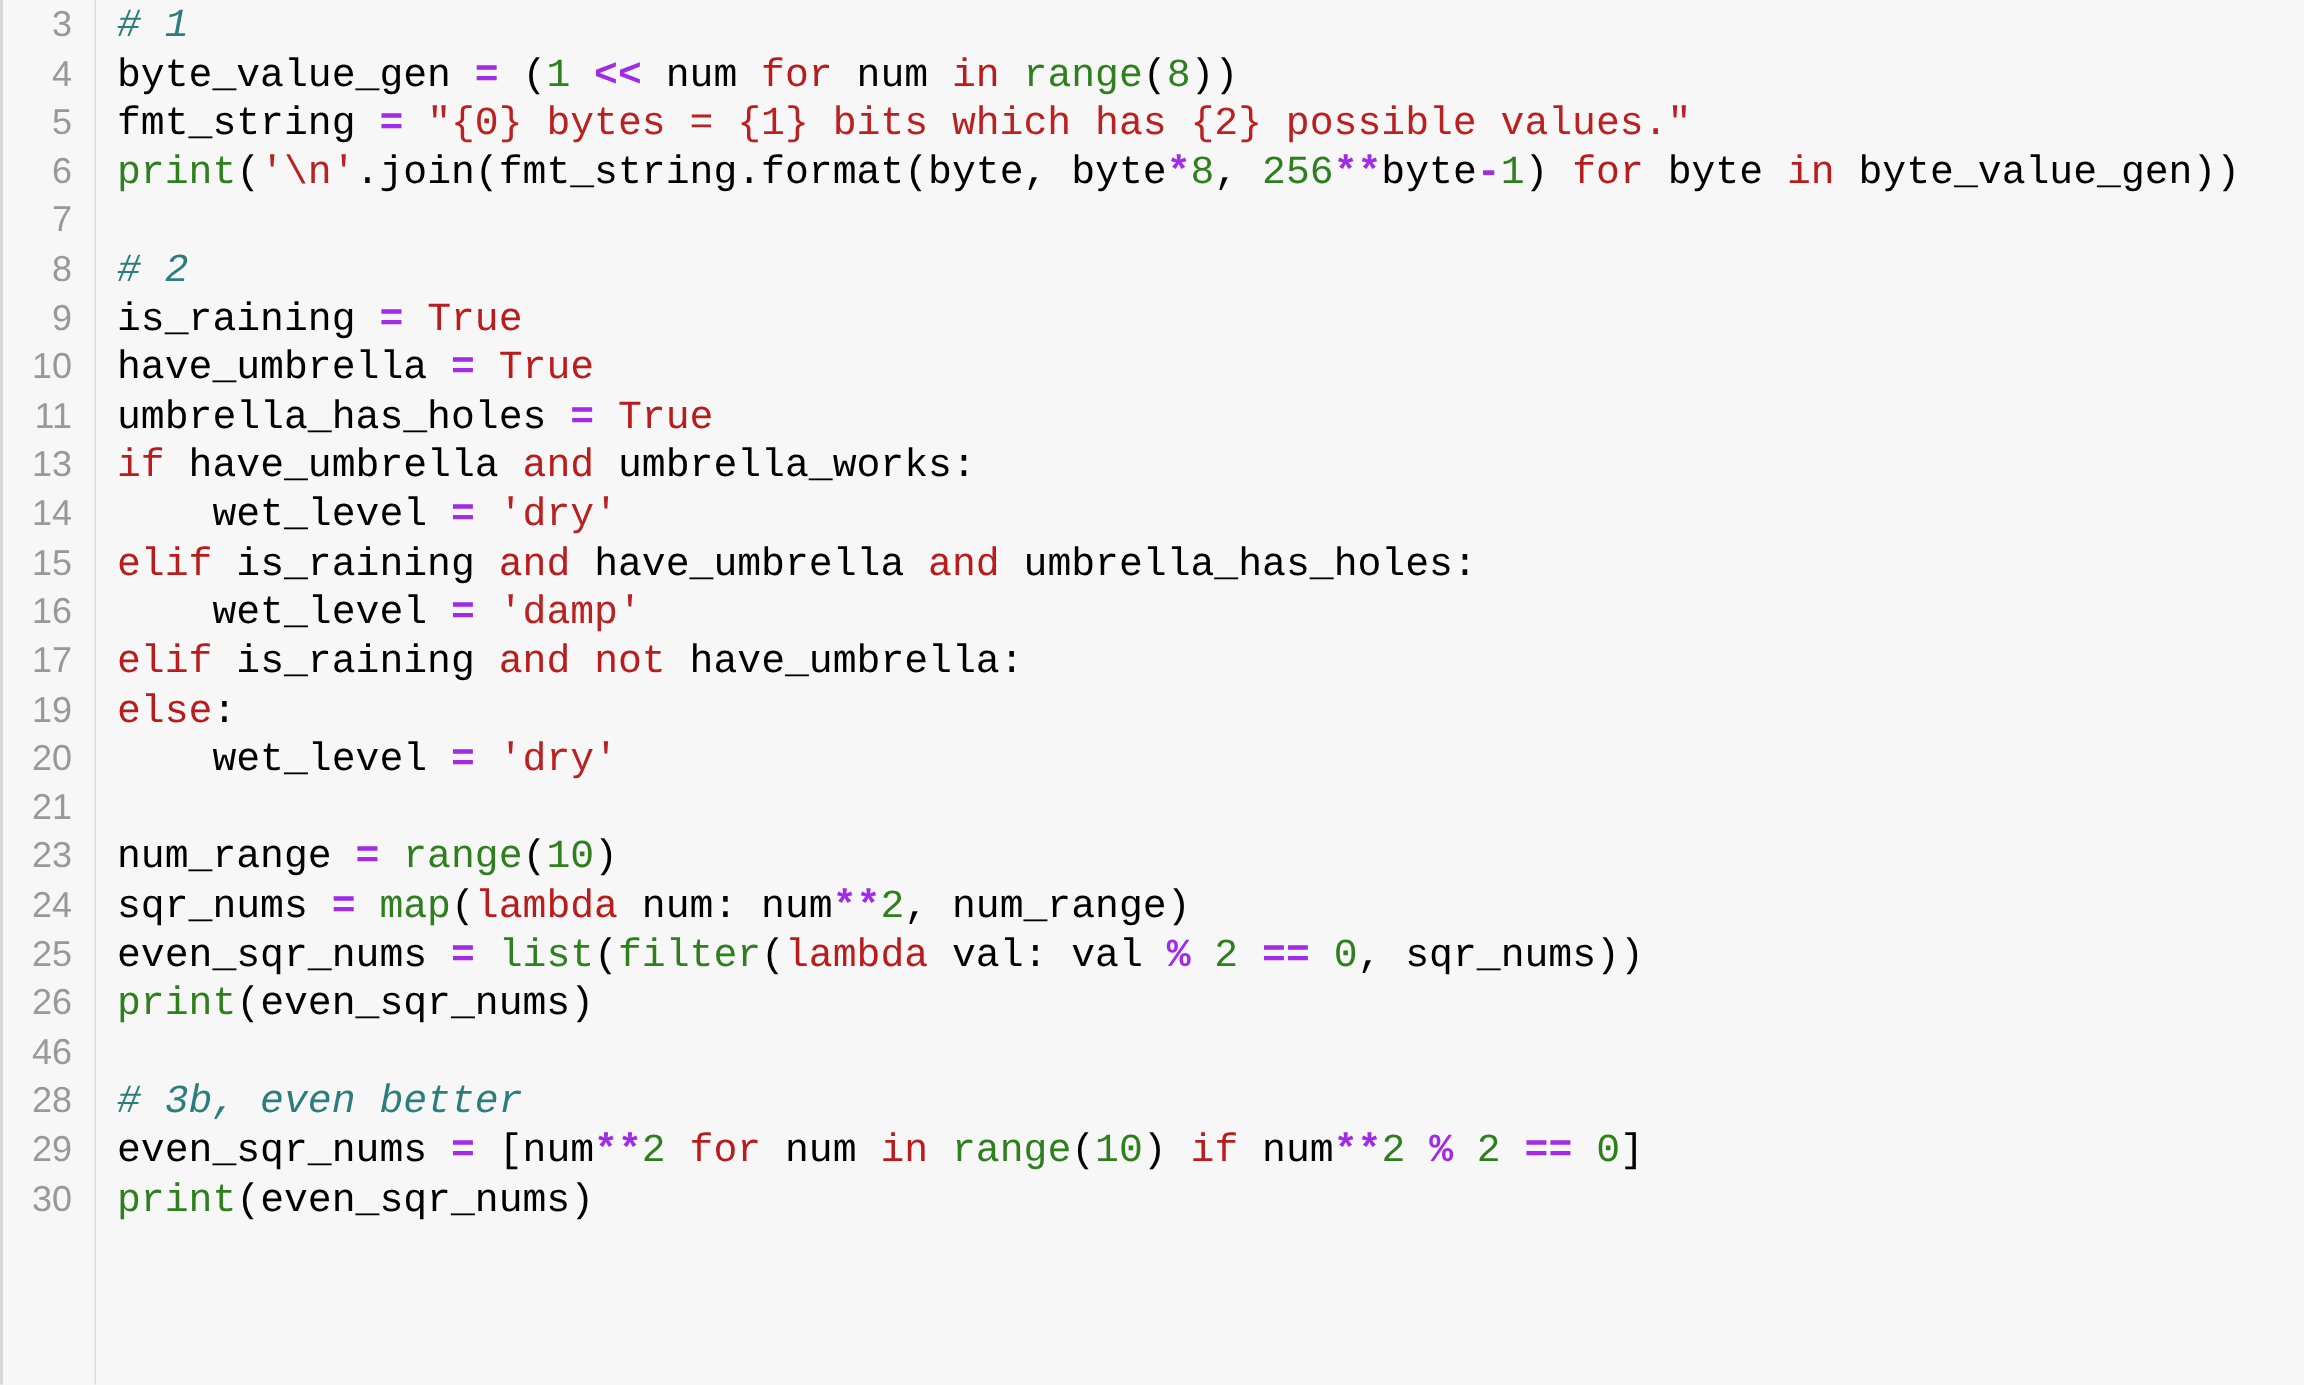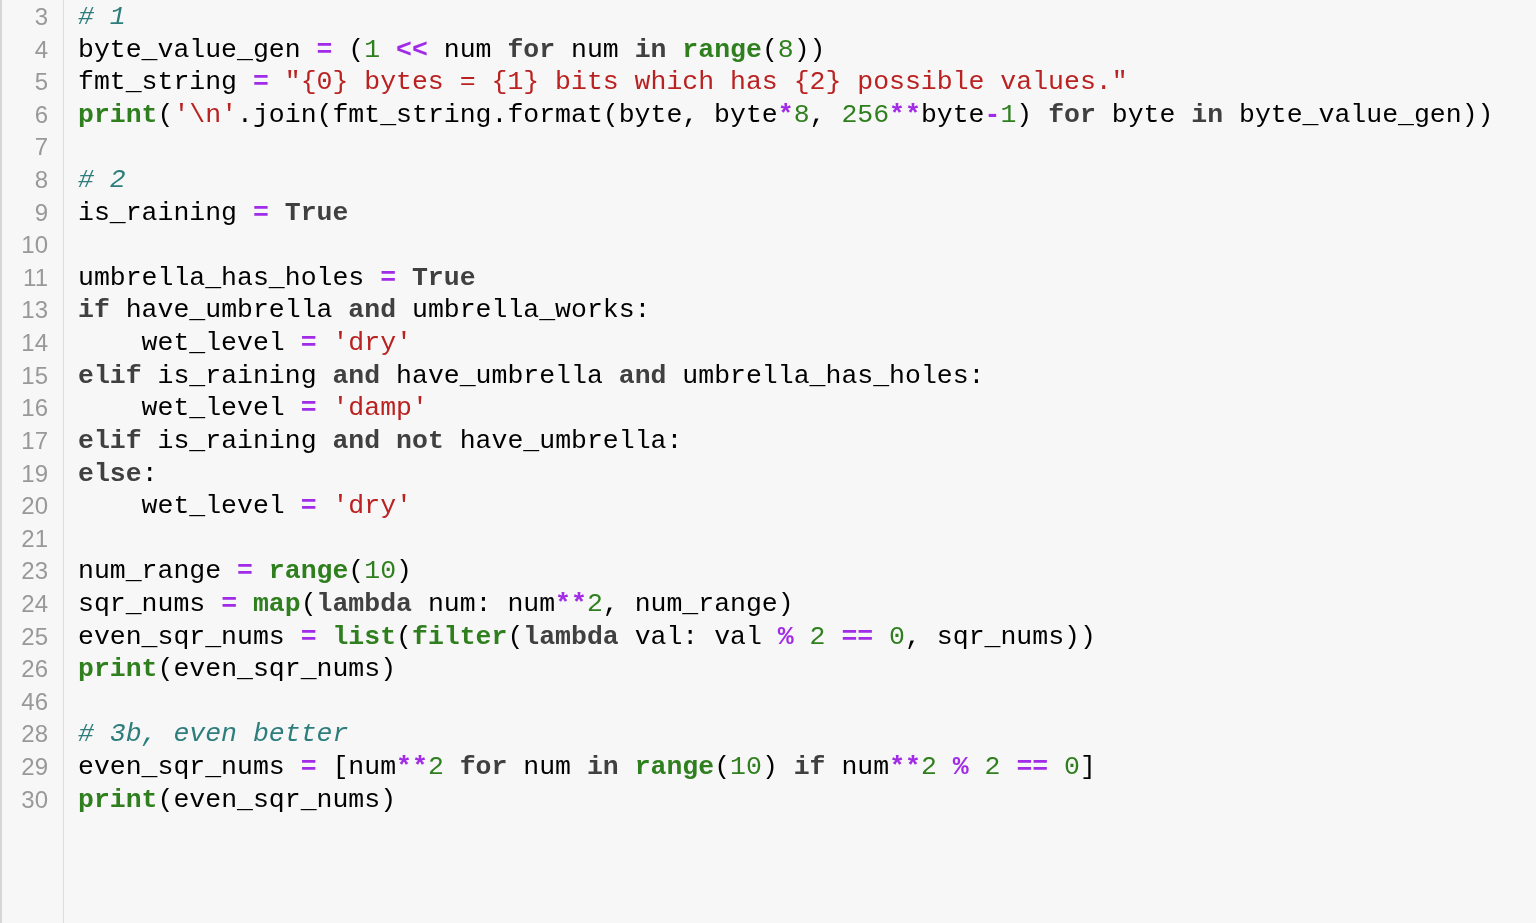--- a/index.html
+++ b/index.html
@@ -15,42 +15,42 @@
     border-left:2px solid #d6d6d6; box-sizing:border-box;
   }
   .lines { position:absolute; left:0; top:1px; width:1536px; }
   .line { position:relative; height:32.62px; line-height:32.62px; white-space:pre; }
   .ln {
     position:absolute; left:0; width:48px; text-align:right;
     color:#999999; font-size:24px;
     font-family:"Liberation Sans", "DejaVu Sans", sans-serif;
   }
   .code { position:absolute; left:78px; font-size:26.5px; color:#000; }
-  .t-kw { color:#404040; font-weight:bold; }
-  .t-bi { color:#2f7f1f;font-weight:bold; }
+  .t-kw { color:#b91c1c; font-weight:normal; }
+  .t-bi { color:#2f7f1f; }
   .t-num { color:#2f7f1f; }
   .t-op { color:#a12be6; font-weight:bold; }
   .t-str { color:#ba2121; }
   .t-cm { color:#2e7d7d; font-style:italic; }
   .t-plain { color:#000; }
 </style>
 </head>
 <body>
 
 <div class="editor">
   <div class="gutter"></div>
   <div class="lines" id="lines">
       <div class="line"><span class="ln">3</span><span class="code"><span class="t-cm"># 1</span></span></div>
       <div class="line"><span class="ln">4</span><span class="code"><span class="t-plain">byte_value_gen </span><span class="t-op">=</span><span class="t-plain"> (</span><span class="t-num">1</span><span class="t-plain"> </span><span class="t-op">&lt;&lt;</span><span class="t-plain"> num </span><span class="t-kw">for</span><span class="t-plain"> num </span><span class="t-kw">in</span><span class="t-plain"> </span><span class="t-bi">range</span><span class="t-plain">(</span><span class="t-num">8</span><span class="t-plain">))</span></span></div>
       <div class="line"><span class="ln">5</span><span class="code"><span class="t-plain">fmt_string </span><span class="t-op">=</span><span class="t-plain"> </span><span class="t-str">"{0} bytes = {1} bits which has {2} possible values."</span></span></div>
       <div class="line"><span class="ln">6</span><span class="code"><span class="t-bi">print</span><span class="t-plain">(</span><span class="t-str">'\n'</span><span class="t-plain">.join(fmt_string.format(byte, byte</span><span class="t-op">*</span><span class="t-num">8</span><span class="t-plain">, </span><span class="t-num">256</span><span class="t-op">**</span><span class="t-plain">byte</span><span class="t-op">-</span><span class="t-num">1</span><span class="t-plain">) </span><span class="t-kw">for</span><span class="t-plain"> byte </span><span class="t-kw">in</span><span class="t-plain"> byte_value_gen))</span></span></div>
       <div class="line"><span class="ln">7</span><span class="code"></span></div>
       <div class="line"><span class="ln">8</span><span class="code"><span class="t-cm"># 2</span></span></div>
       <div class="line"><span class="ln">9</span><span class="code"><span class="t-plain">is_raining </span><span class="t-op">=</span><span class="t-plain"> </span><span class="t-kw">True</span></span></div>
-      <div class="line"><span class="ln">10</span></div>
+      <div class="line"><span class="ln">10</span><span class="code"><span class="t-plain">have_umbrella </span><span class="t-op">=</span><span class="t-plain"> </span><span class="t-kw">True</span></span></div>
       <div class="line"><span class="ln">11</span><span class="code"><span class="t-plain">umbrella_has_holes </span><span class="t-op">=</span><span class="t-plain"> </span><span class="t-kw">True</span></span></div>
       <div class="line"><span class="ln">13</span><span class="code"><span class="t-kw">if</span><span class="t-plain"> have_umbrella </span><span class="t-kw">and</span><span class="t-plain"> umbrella_works:</span></span></div>
       <div class="line"><span class="ln">14</span><span class="code"><span class="t-plain">    wet_level </span><span class="t-op">=</span><span class="t-plain"> </span><span class="t-str">'dry'</span></span></div>
       <div class="line"><span class="ln">15</span><span class="code"><span class="t-kw">elif</span><span class="t-plain"> is_raining </span><span class="t-kw">and</span><span class="t-plain"> have_umbrella </span><span class="t-kw">and</span><span class="t-plain"> umbrella_has_holes:</span></span></div>
       <div class="line"><span class="ln">16</span><span class="code"><span class="t-plain">    wet_level </span><span class="t-op">=</span><span class="t-plain"> </span><span class="t-str">'damp'</span></span></div>
       <div class="line"><span class="ln">17</span><span class="code"><span class="t-kw">elif</span><span class="t-plain"> is_raining </span><span class="t-kw">and</span><span class="t-plain"> </span><span class="t-kw">not</span><span class="t-plain"> have_umbrella:</span></span></div>
       <div class="line"><span class="ln">19</span><span class="code"><span class="t-kw">else</span><span class="t-plain">:</span></span></div>
       <div class="line"><span class="ln">20</span><span class="code"><span class="t-plain">    wet_level </span><span class="t-op">=</span><span class="t-plain"> </span><span class="t-str">'dry'</span></span></div>
       <div class="line"><span class="ln">21</span><span class="code"></span></div>
       <div class="line"><span class="ln">23</span><span class="code"><span class="t-plain">num_range </span><span class="t-op">=</span><span class="t-plain"> </span><span class="t-bi">range</span><span class="t-plain">(</span><span class="t-num">10</span><span class="t-plain">)</span></span></div>

